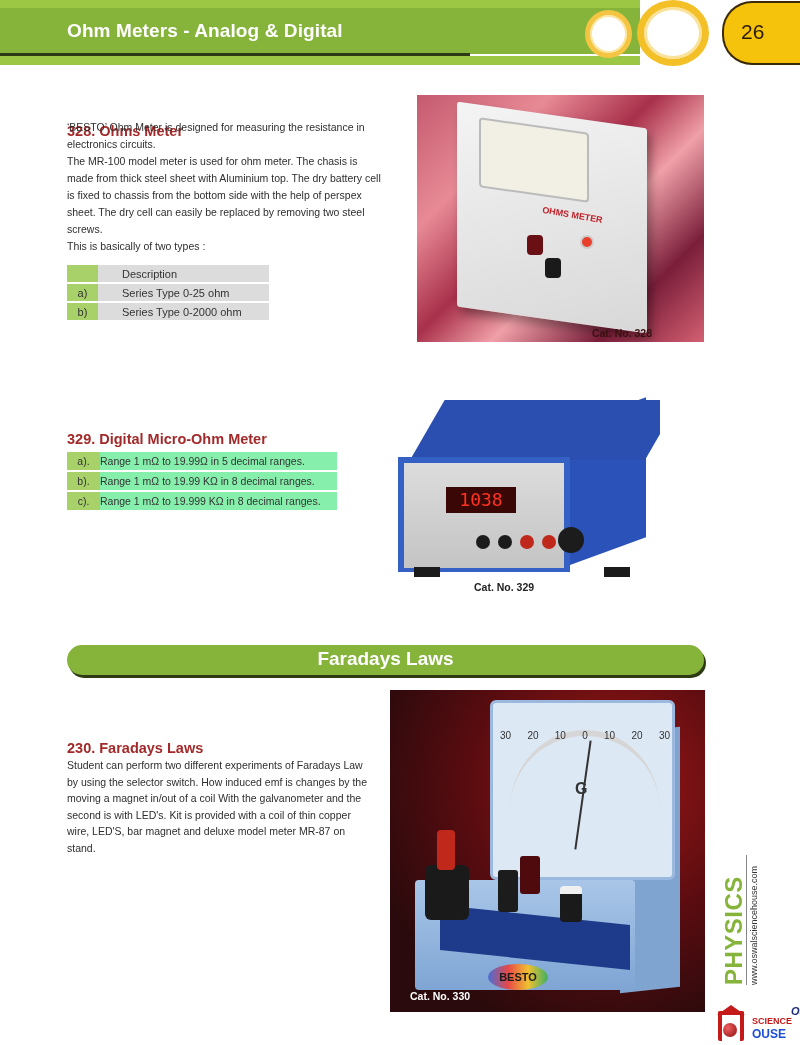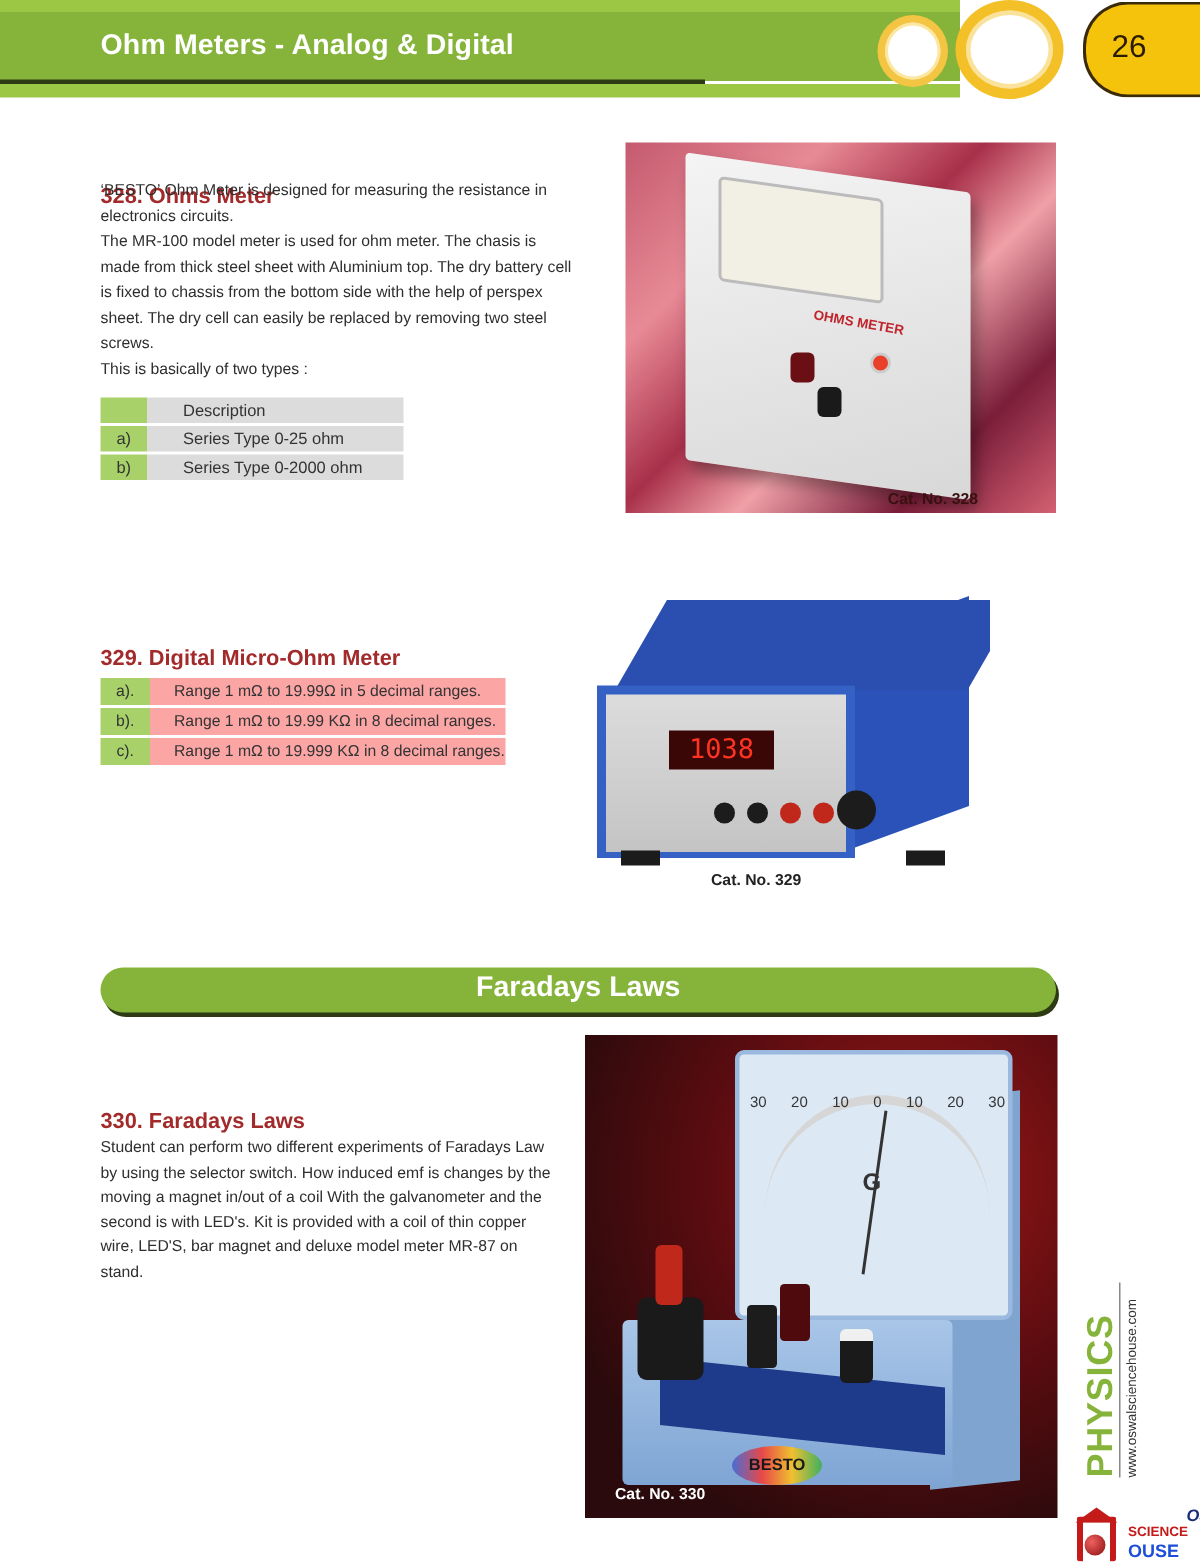--- a/index.html
+++ b/index.html
@@ -28,21 +28,21 @@
   
   .types-table { position: absolute; left: 67px; top: 263px; width: 202px; border-collapse: separate; border-spacing: 0 2px; font-size: 11px; }
   .types-table td { height: 17px; }
   .types-table .c1 { width: 31px; background: #a8d16a; text-align: center; color: #333; }
   .types-table .c2 { background: #dcdcdc; padding-left: 24px; color: #333; }
 
   
   .ranges-table { position: absolute; left: 67px; top: 450px; width: 270px; border-collapse: separate; border-spacing: 0 2px; font-size: 10.5px; }
   .ranges-table td { height: 18px; }
   .ranges-table .c1 { width: 33px; background: #a8d16a; text-align: center; color: #333; }
-  .ranges-table .c2 { background: #fca5a5; padding-left: 16px; color: #333; }
+  .ranges-table .c2 { background: #86efac; padding-left: 0; color: #333; }
 
   
   .photo { position: absolute; overflow: hidden; }
   .cat-label { position: absolute; font-size: 10.5px; font-weight: bold; }
 
   .photo-328 { left: 417px; top: 95px; width: 287px; height: 247px;
     background: linear-gradient(135deg, #c45a6e 0%, #e88a96 25%, #a8304a 45%, #f0a0a8 60%, #7a1e3a 80%, #d46072 100%); }
   .photo-328 .device { position: absolute; left: 40px; top: 20px; width: 190px; height: 205px; background: linear-gradient(160deg,#f4f4f4,#d8d8d8); transform: skewY(8deg); border-radius: 3px; box-shadow: 4px 6px 10px rgba(0,0,0,0.35); }
   .photo-328 .dial { position: absolute; left: 62px; top: 30px; width: 110px; height: 70px; background: #f2f0e4; border: 2px solid #bbb; border-radius: 4px; transform: skewY(8deg); }
   .photo-328 .brand { position: absolute; left: 125px; top: 115px; font-size: 9px; font-weight: bold; color: #c0242c; transform: rotate(10deg); }
@@ -177,21 +177,21 @@
   <div class="jack" style="left:152px; background:#c0281c;"></div>
   <div class="foot" style="left:24px;"></div>
   <div class="foot" style="left:214px;"></div>
   <div class="cat-label">Cat. No. 329</div>
 </div>
 
 <div class="banner">
   <div class="banner-title">Faradays Laws</div>
 </div>
 
-<div class="section-title" style="left:67px; top:740px;">330.  Faradays Laws</div>
+<div class="section-title" style="left:67px; top:740px;">230.  Faradays Laws</div>
 <div class="para" style="left:67px; top:757px; width:300px; font-size:10.5px; line-height:16.5px;">Student can perform two different experiments of Faradays Law by using the selector switch. How induced emf is changes by the moving a magnet in/out of a coil With the galvanometer and the second is with LED's. Kit is provided with a coil of thin copper wire, LED'S, bar magnet and deluxe model meter MR-87 on stand.</div>
 
 <div class="photo photo-330">
   <div class="sidepanel"></div>
   <div class="face"></div>
   <div class="scale-arc"></div>
   <div class="tick-labels">
     <span>30</span>
     <span>20</span>
     <span>10</span>

